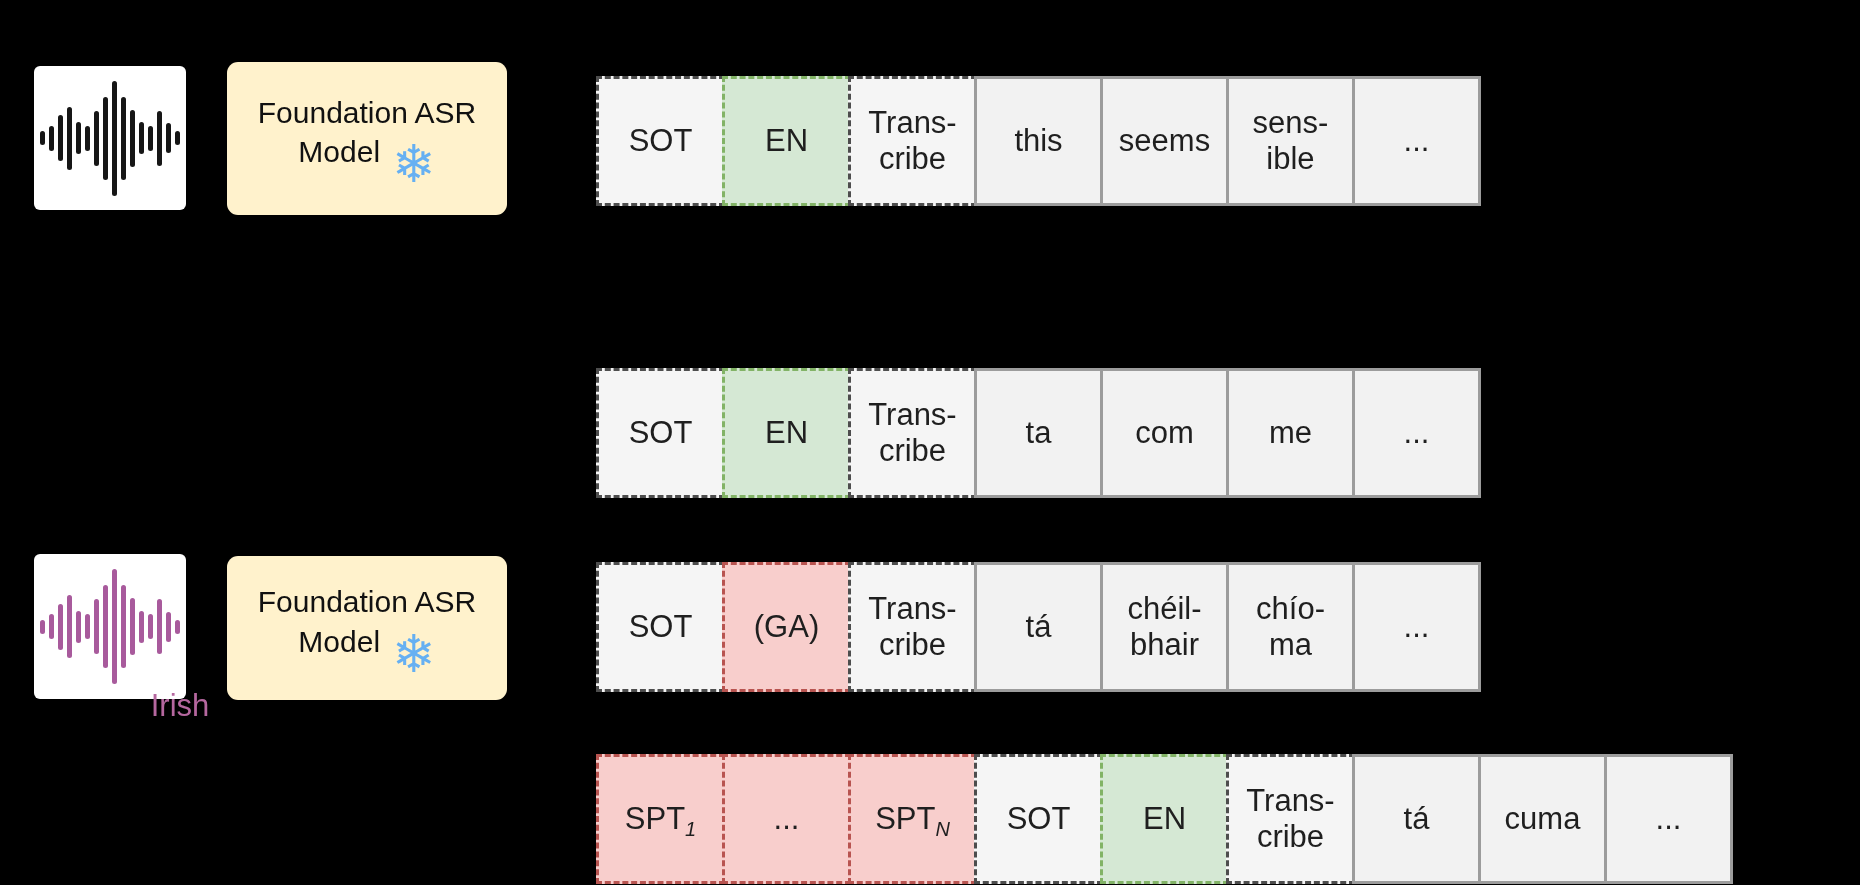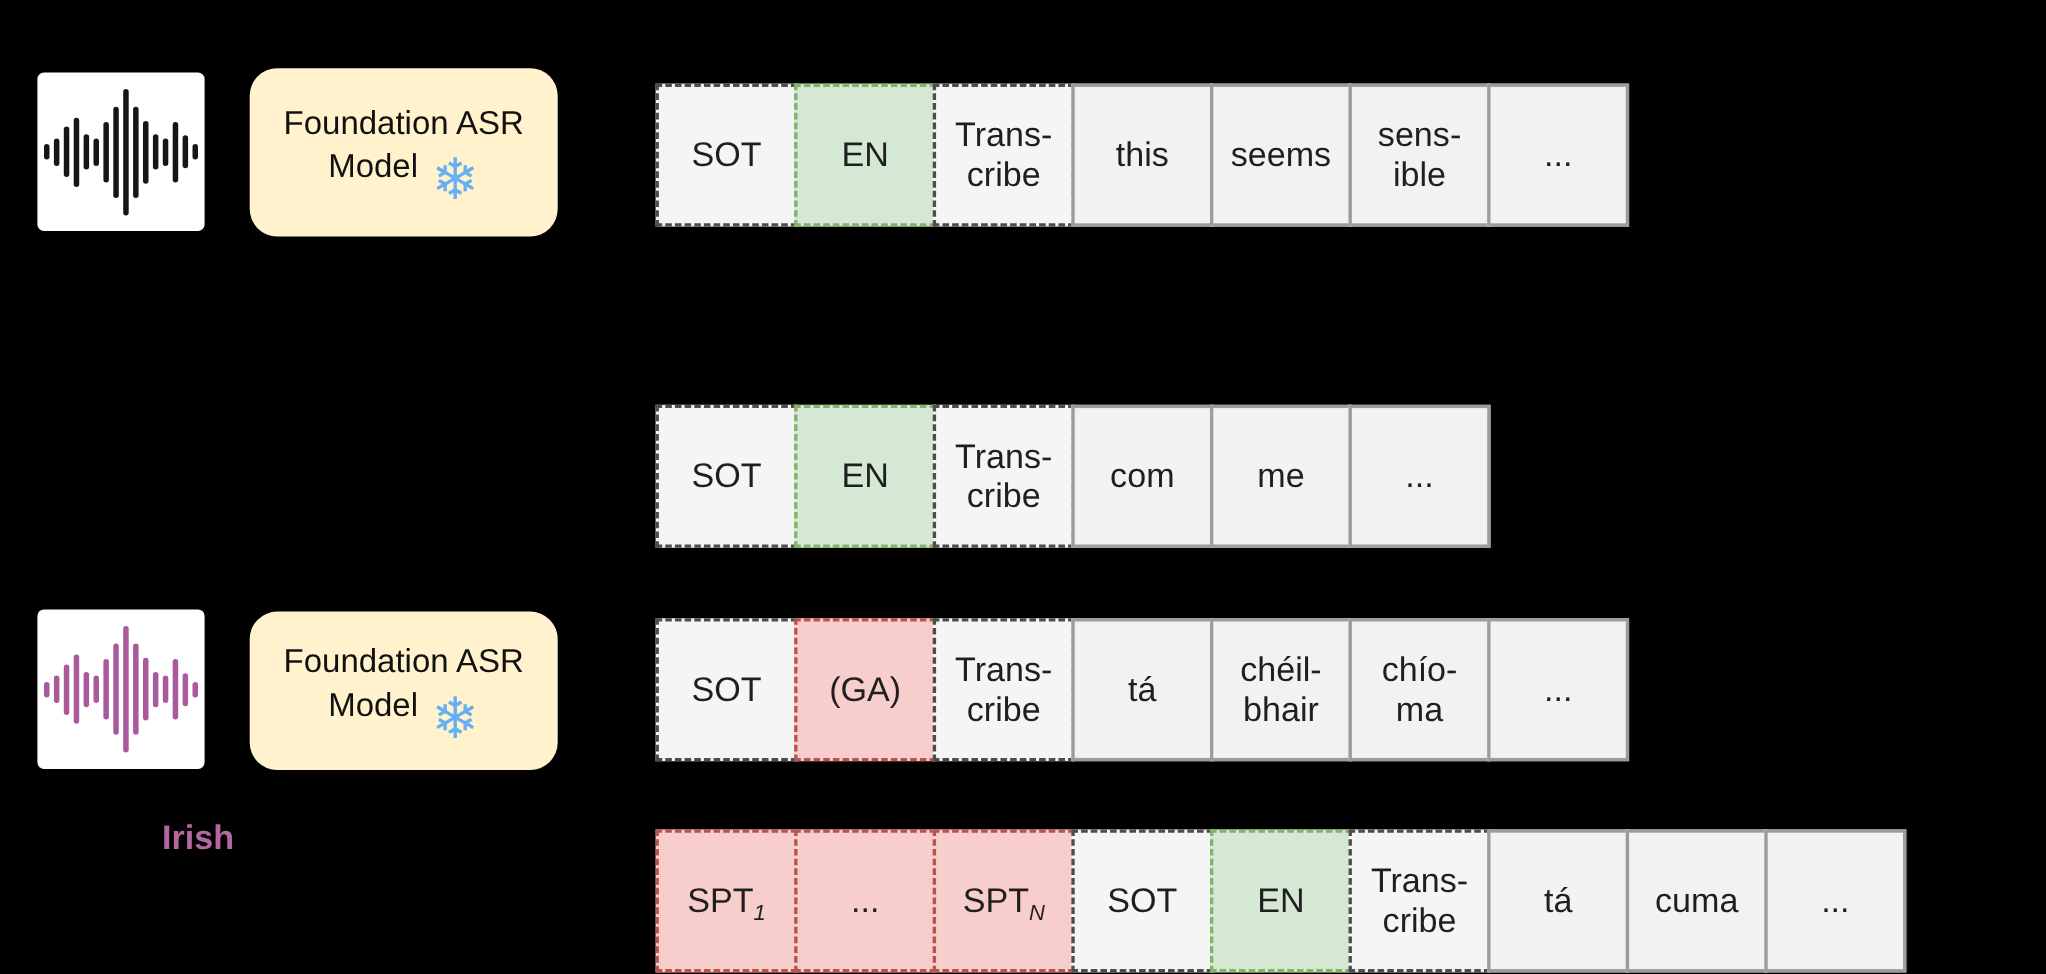--- a/index.html
+++ b/index.html
@@ -12,35 +12,35 @@
     position:absolute;width:152px;height:144px;background:#fff;border-radius:6px;
     display:flex;align-items:center;justify-content:center;gap:4px;
   }
   .audio-icon.english{left:34px;top:66px;}
   .audio-icon.irish{left:34px;top:554px;height:145px;}
   .wave-bar{width:5px;border-radius:2.5px;}
   .audio-icon.english .wave-bar{background:var(--wave-black,#161616);}
   .audio-icon.irish .wave-bar{background:var(--wave-purple,#a85a9c);}
   
   .model-box{
-    position:absolute;width:280px;background:var(--model-bg,#fff2cc);border-radius:25px;
+    position:absolute;width:280px;background:var(--model-bg,#fff2cc);border-radius:11px;
     display:flex;flex-direction:column;align-items:center;justify-content:center;
     color:#111;font-size:30px;line-height:1.32;text-align:center;
   }
   .model-box.english{left:227px;top:62px;height:153px;}
   .model-box.irish{left:227px;top:556px;height:144px;}
   .model-line2{display:flex;align-items:flex-start;}
   .snowflake{
     color:var(--snowflake,#66b0f2);font-size:52px;line-height:1;margin-left:12px;
     position:relative;top:6px;
   }
   
   .irish-label{
-    position:absolute;left:120px;top:744px;width:120px;text-align:center;
-    color:var(--irish,#b5679f);font-weight:bold;font-size:31px;
+    position:absolute;left:120px;top:688px;width:120px;text-align:center;
+    color:var(--irish,#b5679f);font-weight:normal;font-size:31px;
   }
   
   .token-row{position:absolute;display:flex;height:104px;}
   .token-row.row1{left:596px;top:76px;}
   .token-row.row2{left:596px;top:368px;}
   .token-row.row3{left:596px;top:562px;}
   .token-row.row4{left:596px;top:754px;}
   .cell{
     box-sizing:border-box;width:129px;height:130px;margin-left:-3px;
     display:flex;align-items:center;justify-content:center;text-align:center;
@@ -95,20 +95,21 @@
       <div class="cell solid"><span>sens-
 ible</span></div>
       <div class="cell solid"><span>...</span></div>
     </div>
 
   <div class="token-row row2">
       <div class="cell dashed-gray"><span>SOT</span></div>
       <div class="cell dashed-green"><span>EN</span></div>
       <div class="cell dashed-gray"><span>Trans-
 cribe</span></div>
+      <div class="cell solid"><span>ta</span></div>
       <div class="cell solid"><span>com</span></div>
       <div class="cell solid"><span>me</span></div>
       <div class="cell solid"><span>...</span></div>
     </div>
 
   <div class="audio-icon irish">
       <div class="wave-bar" style="height: 14px;"></div>
       <div class="wave-bar" style="height: 25px;"></div>
       <div class="wave-bar" style="height: 46px;"></div>
       <div class="wave-bar" style="height: 63px;"></div>

